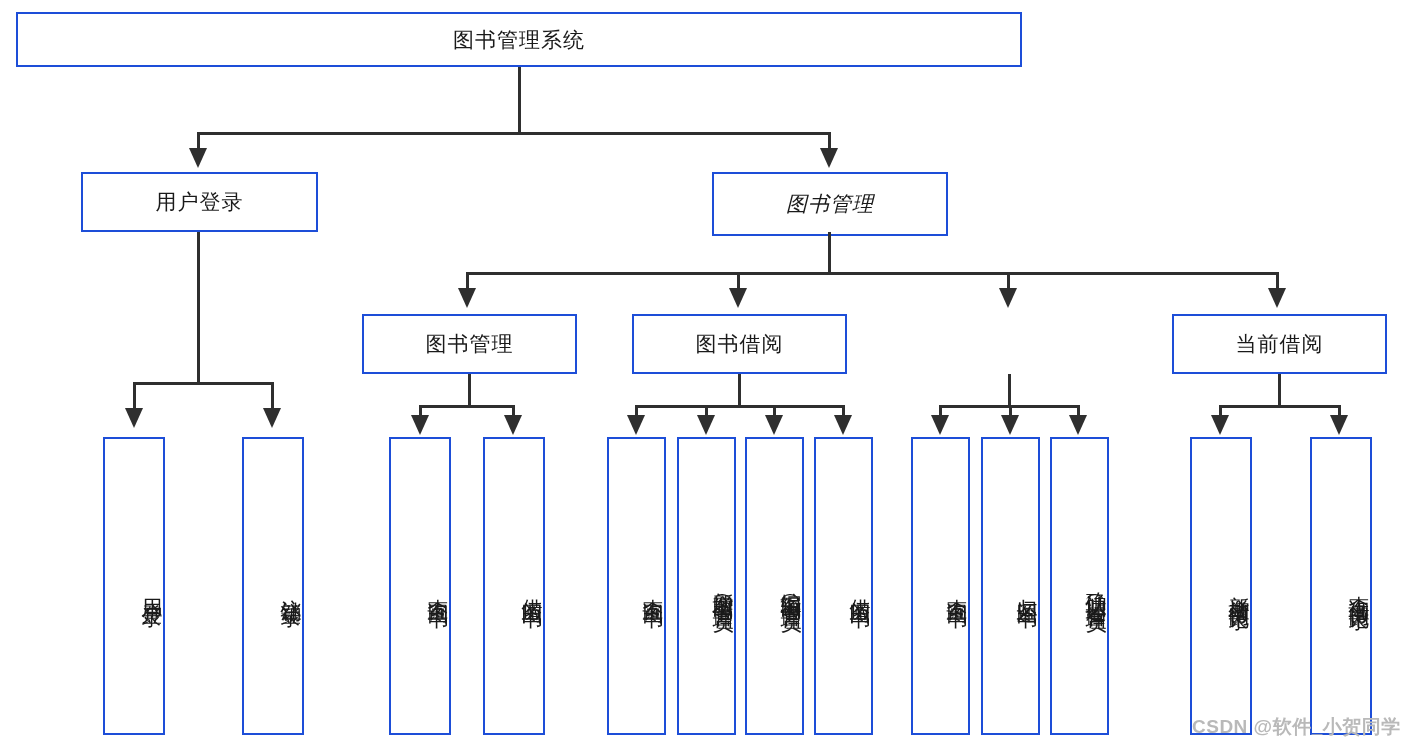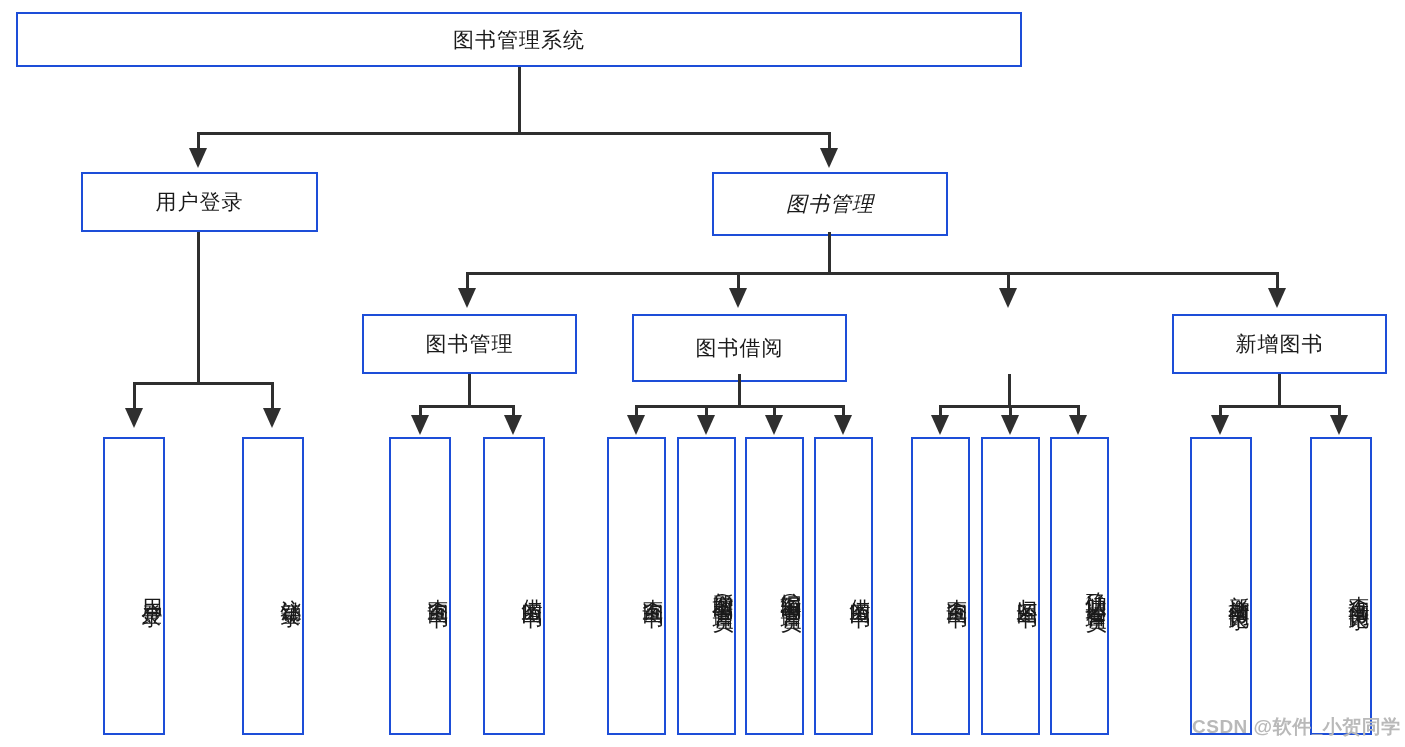--- a/index.html
+++ b/index.html
@@ -104,25 +104,25 @@
   <div class="edge v" style="left:737px;top:272px;width:3px;height:18px;"></div>
   <div class="arrow" style="left:729px;top:288px;"></div>
   <div class="edge v" style="left:1007px;top:272px;width:3px;height:18px;"></div>
   <div class="arrow" style="left:999px;top:288px;"></div>
   <div class="edge v" style="left:1276px;top:272px;width:3px;height:18px;"></div>
   <div class="arrow" style="left:1268px;top:288px;"></div>
 
   <div class="node horiz" style="left:362px;top:314px;width:215px;height:60px;">
     <span>图书管理</span>
   </div>
-  <div class="node horiz" style="left:632px;top:314px;width:215px;height:68px;">
+  <div class="node horiz" style="left:632px;top:314px;width:215px;height:60px;">
     <span>图书借阅</span>
   </div>
   <div class="node horiz" style="left:1172px;top:314px;width:215px;height:60px;">
-    <span>新增图书</span>
+    <span>当前借阅</span>
   </div>
 
   <div class="edge v" style="left:468px;top:374px;width:3px;height:34px;"></div>
   <div class="edge h" style="left:419px;top:405px;width:96px;height:3px;"></div>
   <div class="edge v" style="left:419px;top:405px;width:3px;height:12px;"></div>
   <div class="arrow" style="left:411px;top:415px;"></div>
   <div class="edge v" style="left:512px;top:405px;width:3px;height:12px;"></div>
   <div class="arrow" style="left:504px;top:415px;"></div>
 
   <div class="edge v" style="left:738px;top:374px;width:3px;height:34px;"></div>

